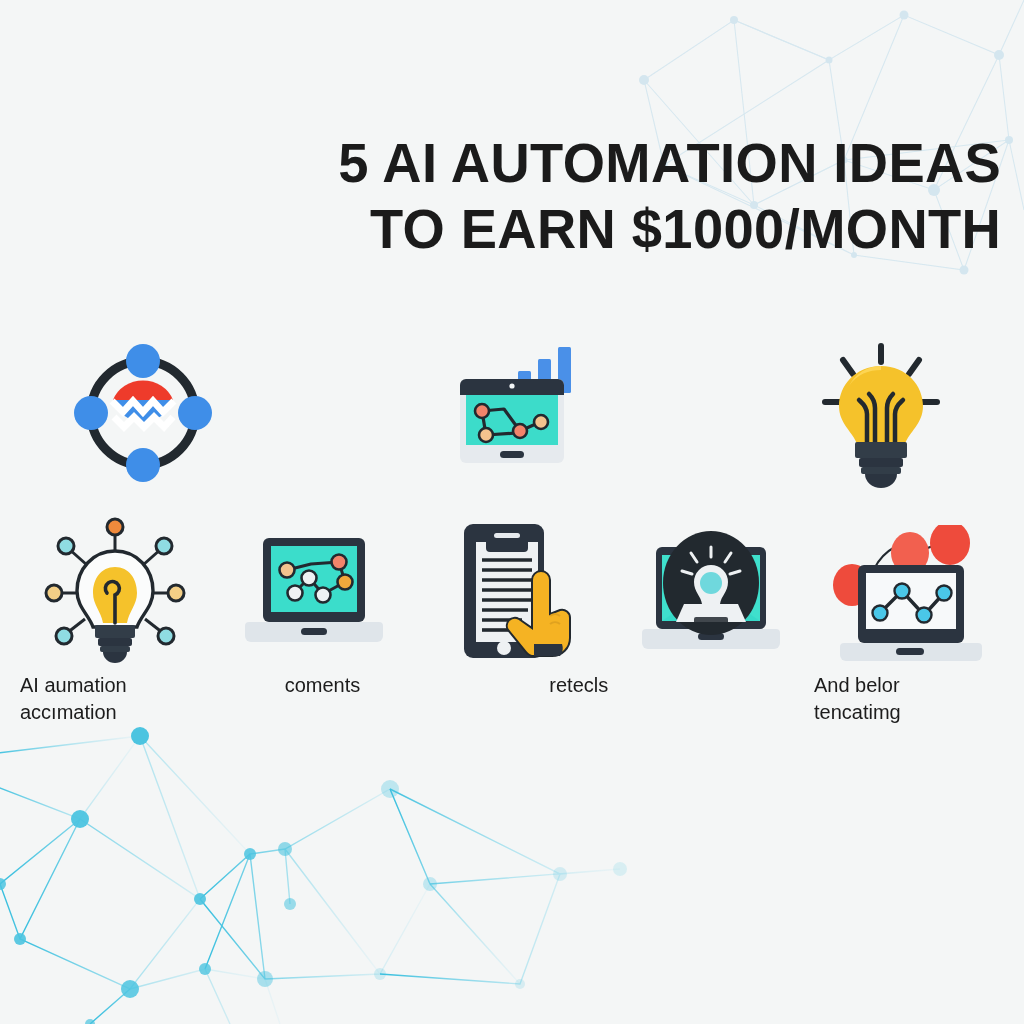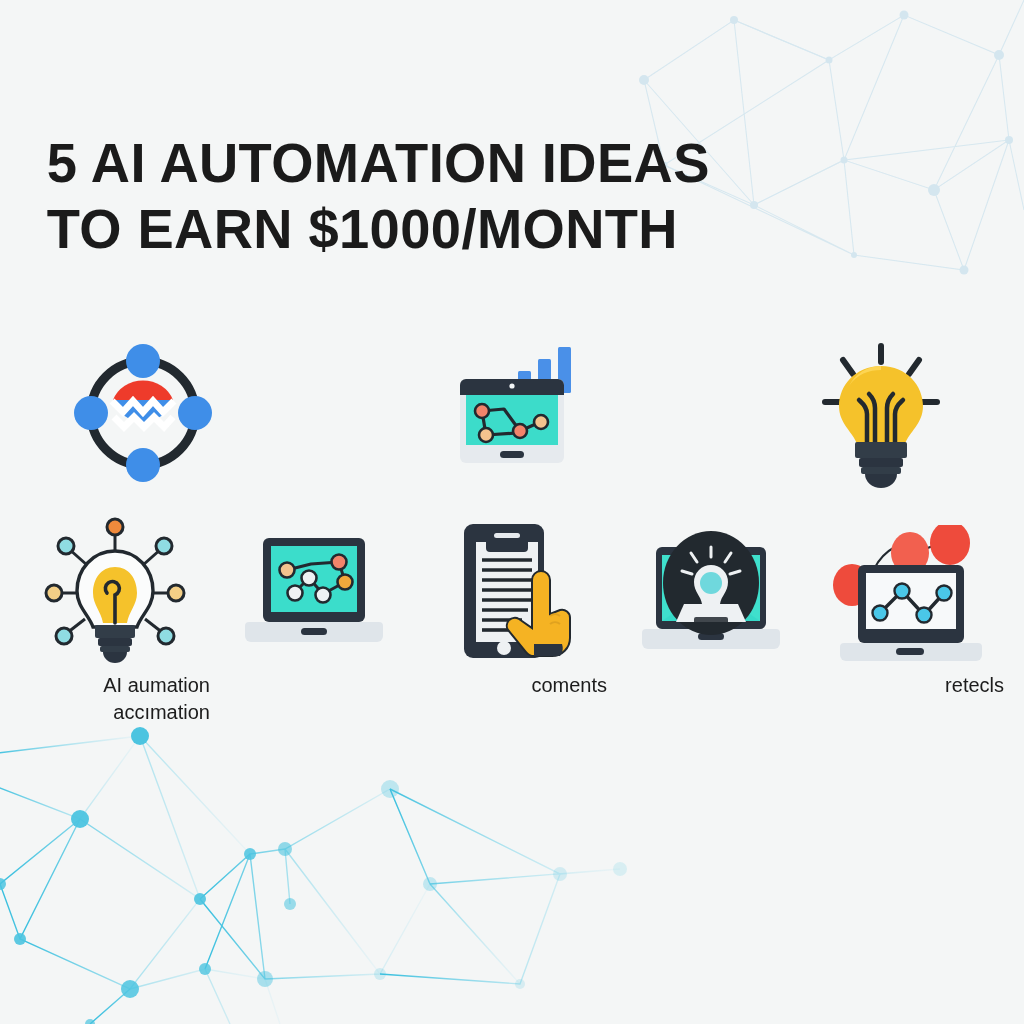--- a/index.html
+++ b/index.html
@@ -12,21 +12,21 @@
   .stage{position:absolute;inset:0;}
 
   
   .net{position:absolute;pointer-events:none;}
   .net-tr{right:0;top:0;width:420px;height:300px;opacity:.85;}
   .net-bl{left:0;bottom:0;width:640px;height:300px;opacity:1;}
 
   
   .title-wrap{
     position:absolute;left:0;right:8px;top:130px;
-    text-align:left;
+    text-align:right;
     margin-left:32px;
   }
   .title-line{
     font-family:"Liberation Sans",sans-serif;
     font-weight:bold;
     font-size:56px;
     letter-spacing:.4px;
     color:#1b1b1b;
     line-height:1.18;
     transform:scaleX(.97);
@@ -39,21 +39,21 @@
   .row-top .cell{width:190px;display:flex;align-items:center;justify-content:center;}
   .row-bottom{top:505px;height:160px;padding:0 20px;box-sizing:border-box;justify-content:space-between;}
   .row-bottom .cell{width:190px;display:flex;align-items:flex-end;justify-content:center;}
 
   
   .captions{
     position:absolute;left:20px;right:20px;top:672px;
     display:flex;justify-content:space-between;
   }
   .caption{
-    width:190px;text-align:right;
+    width:190px;text-align:left;
     color:#1c1c1c;font-size:20px;line-height:1.34;
     font-family:"Liberation Sans",sans-serif;
   }
   .caption span{display:block;}
 </style>
 </head>
 <body>
 
 <div class="stage">
 
@@ -323,15 +323,19 @@
     <div class="caption">
       <span>AI aumation</span>
       <span>accımation</span>
     </div>
     <div class="caption">
       <span>coments</span>
     </div>
     <div class="caption">
       <span>retecls</span>
     </div>
+    <div class="caption">
+      <span>And belor</span>
+      <span>tencatimg</span>
+    </div>
   </div>
 
 </div>
 
 </body></html>

